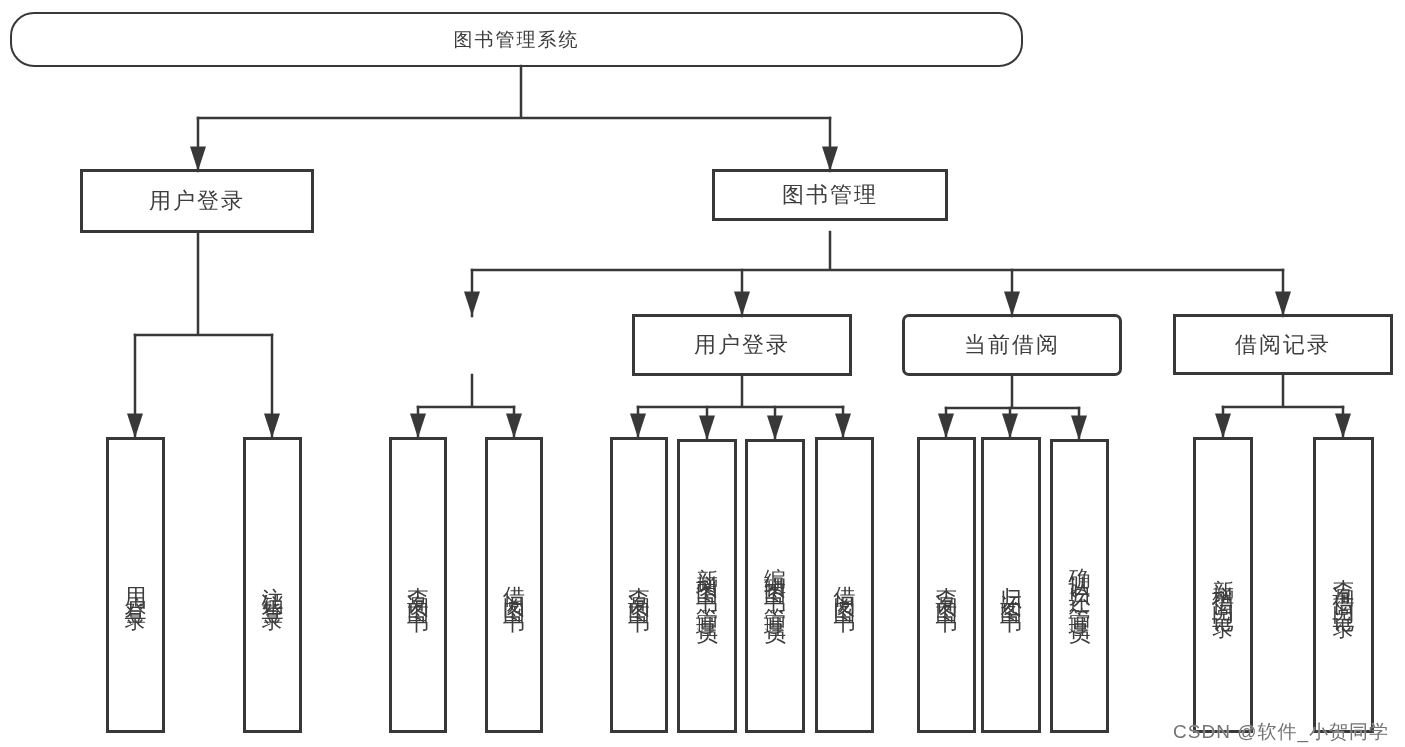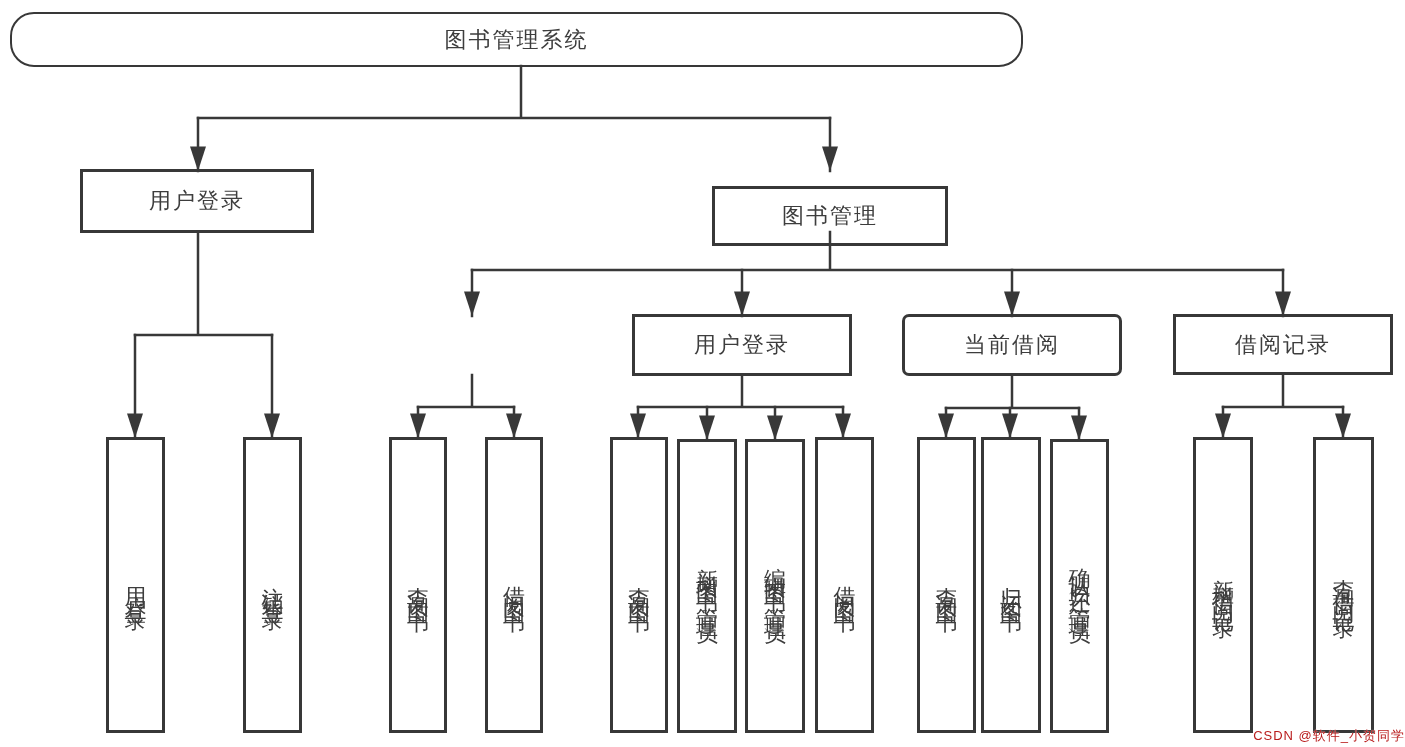--- a/index.html
+++ b/index.html
@@ -19,21 +19,21 @@
   .node {
     position: absolute;
     background: #ffffff;
     border: 3px solid #383838;
     display: flex;
     align-items: center;
     justify-content: center;
     line-height: 1;
   }
   .node .lbl { white-space: nowrap; }
-  .node.root { border-width: 2px; font-size: 22px; letter-spacing: 2px; border-radius: 24px; }
+  .node.root { border-width: 2px; font-size: 19px; letter-spacing: 2px; border-radius: 24px; }
   .node.h    { font-size: 22px; letter-spacing: 2px; }
   .node.leaf { font-size: 22px; }
   .node.leaf .lbl {
     writing-mode: vertical-rl;
     text-orientation: mixed;
     letter-spacing: 8px;
     white-space: nowrap;
   }
   
   svg.wires {
@@ -42,42 +42,42 @@
     pointer-events: none;
   }
   .wire {
     stroke: #383838;
     stroke-width: 2.5;
     fill: none;
     stroke-linecap: square;
   }
   .watermark {
     position: absolute;
-    right: 0;
+    right: 16px;
     bottom: 2px;
-    font-size: 13px;
+    font-size: 19px;
     letter-spacing: 1px;
-    color: #b91c1c;
+    color: #737373;
     text-shadow: 0 0 1px #ffffff;
     white-space: nowrap;
   }
 </style>
 </head>
 <body>
 
 <div class="canvas">
 
   <div class="node root" style="left:10px; top:12px; width:1013px; height:55px;">
     <span class="lbl">图书管理系统</span>
   </div>
 
   <div class="node h" style="left:80px; top:169px; width:234px; height:64px;">
     <span class="lbl">用户登录</span>
   </div>
-  <div class="node h" style="left:712px; top:186px; width:236px; height:60px;">
+  <div class="node h" style="left:712px; top:169px; width:236px; height:52px;">
     <span class="lbl">图书管理</span>
   </div>
 
   <div class="node h" style="left:632px; top:314px; width:220px; height:62px;">
     <span class="lbl">用户登录</span>
   </div>
   <div class="node h" style="left:902px; top:314px; width:220px; height:62px;border-radius:7px;">
     <span class="lbl">当前借阅</span>
   </div>
   <div class="node h" style="left:1173px; top:314px; width:220px; height:61px;">

